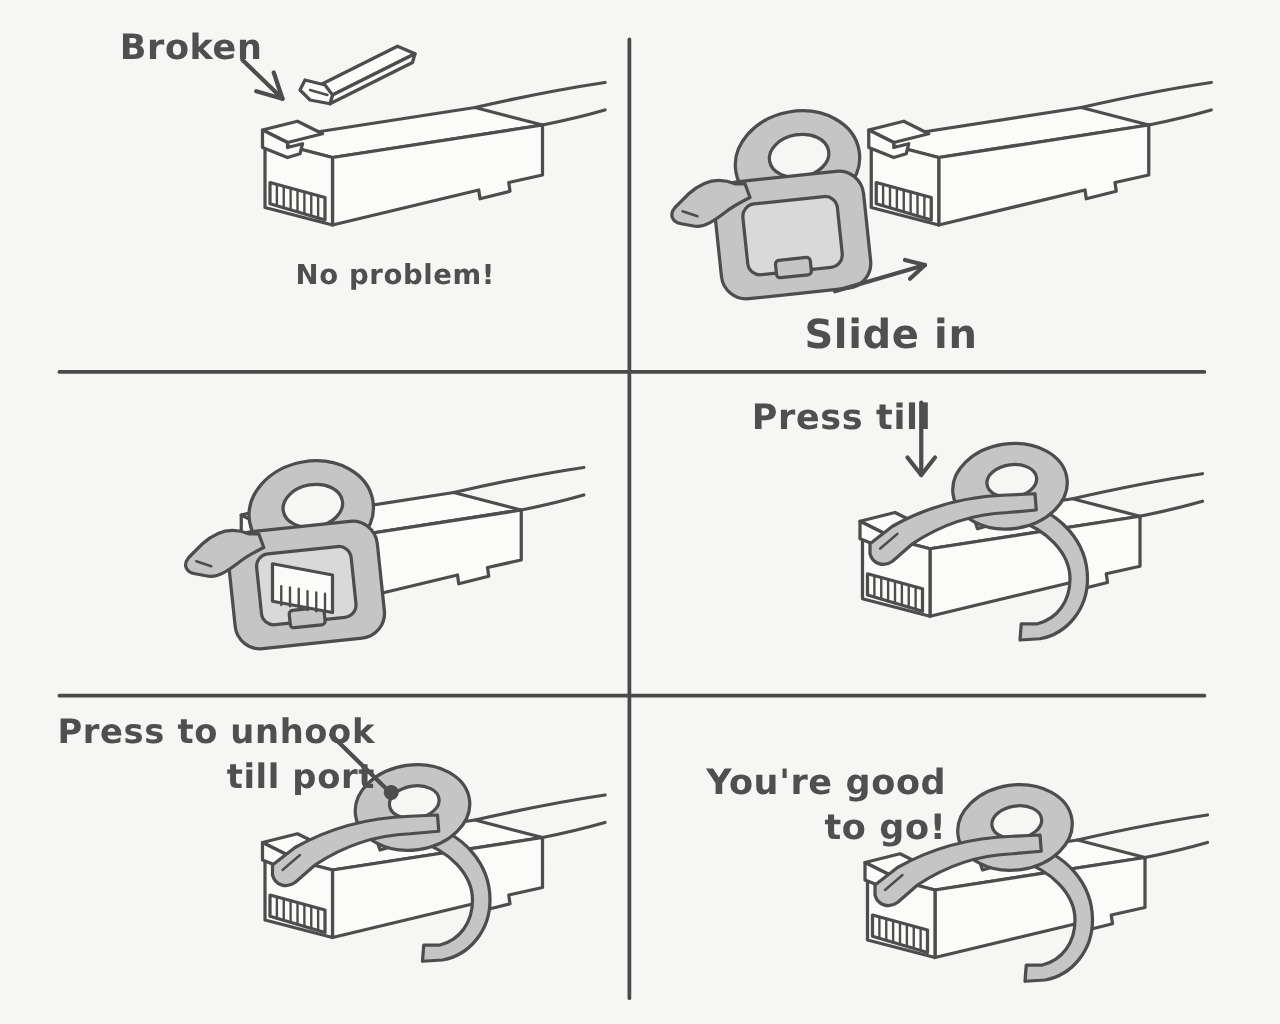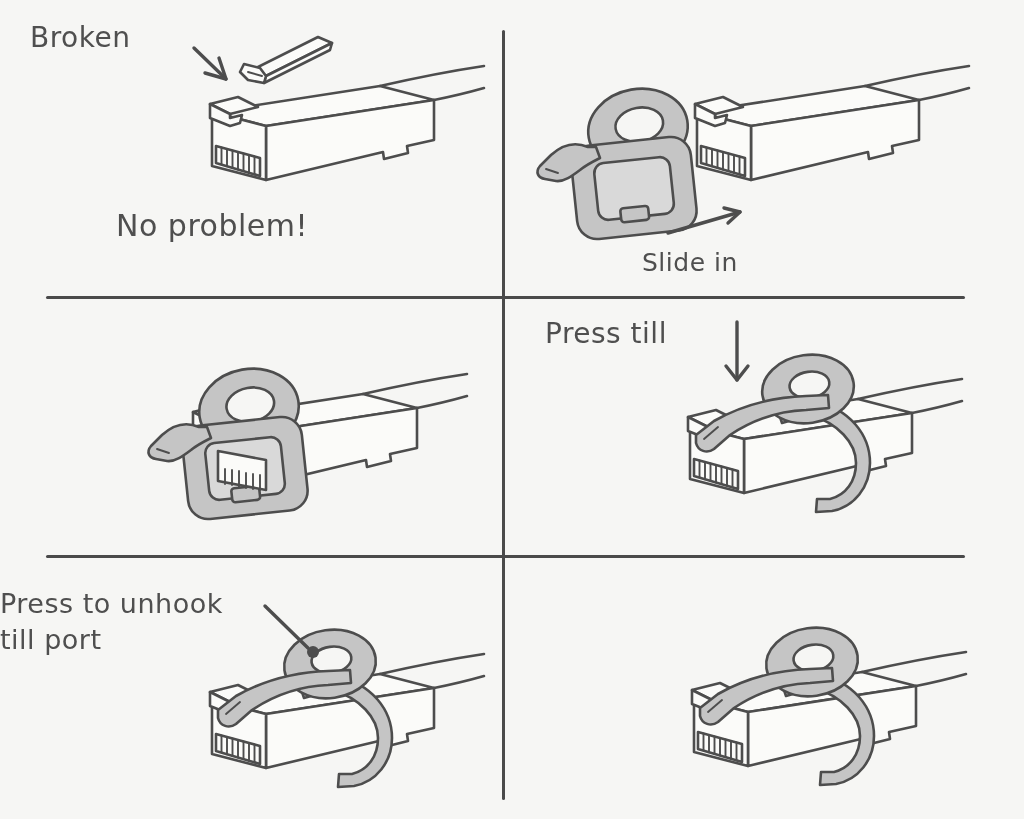--- a/index.html
+++ b/index.html
@@ -12,27 +12,27 @@
   #canvas{position:relative;width:1024px;height:819px;background:var(--bg)}
   .divider{position:absolute;background:var(--div);border-radius:2px}
   #v-div{left:502px;top:30px;width:3px;height:770px}
   #h-div1{left:46px;top:296px;width:919px;height:3px}
   #h-div2{left:46px;top:555px;width:919px;height:3px}
   .panel{position:absolute}
   #p1{left:0;top:0;width:502px;height:296px}
   #p2{left:504px;top:0;width:520px;height:296px}
   #p3{left:0;top:299px;width:502px;height:256px}
   #p4{left:504px;top:299px;width:520px;height:296px}
-  #p5{left:0;top:558px;width:502px;height:261px}
+  #p5{left:0;top:540px;width:502px;height:261px}
   #p6{left:504px;top:558px;width:520px;height:261px}
   .panel svg{position:absolute;left:0;top:0}
-  .cap{position:absolute;color:var(--text);font-weight:400;text-align:left;letter-spacing:.5px}
+  .cap{position:absolute;color:var(--text);font-weight:700;text-align:right;letter-spacing:.5px}
   #cap1a{left:30px;top:20px;width:180px;font-size:28px;line-height:35px}
-  #cap1b{left:116px;top:208px;width:300px;font-size:30px}
-  #cap2{left:138px;top:248px;width:140px;font-size:25px}
+  #cap1b{left:96px;top:208px;width:300px;font-size:22px}
+  #cap2{left:138px;top:248px;width:140px;font-size:32px}
   #cap4{left:41px;top:17px;width:200px;font-size:28px;line-height:35px}
   #cap5{left:0px;top:28px;width:300px;font-size:27px;line-height:36px}
   #cap6{left:41px;top:50px;width:212px;font-size:28px;line-height:36px}
   
   .o{stroke:var(--ink);stroke-width:2.6;stroke-linejoin:round;stroke-linecap:round}
   .thin{stroke:var(--ink);stroke-width:1.9;stroke-linecap:round}
   .f-plug{fill:var(--plug)}
   .f-clip{fill:var(--clip)}
   .f-clipL{fill:var(--clipL)}
   .f-bg{fill:var(--bg)}
@@ -171,16 +171,18 @@
       <div>Press to unhook</div>
       <div>till port</div>
     </div>
   </section>
 
   <section class="panel" id="p6">
     <svg width="520" height="261" viewBox="0 0 520 261">
       <use href="#assemblyPressed" x="180" y="68"></use>
     </svg>
     <div class="cap" id="cap6">
+      <div>You're good</div>
+      <div>to go!</div>
     </div>
   </section>
 
 </div>
 
 </body></html>

